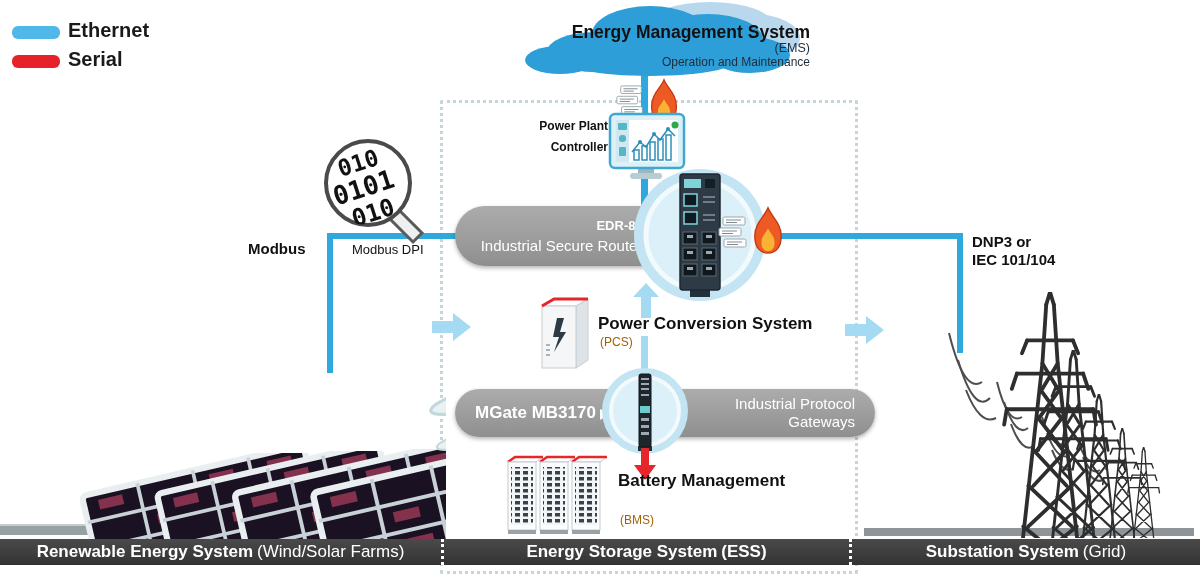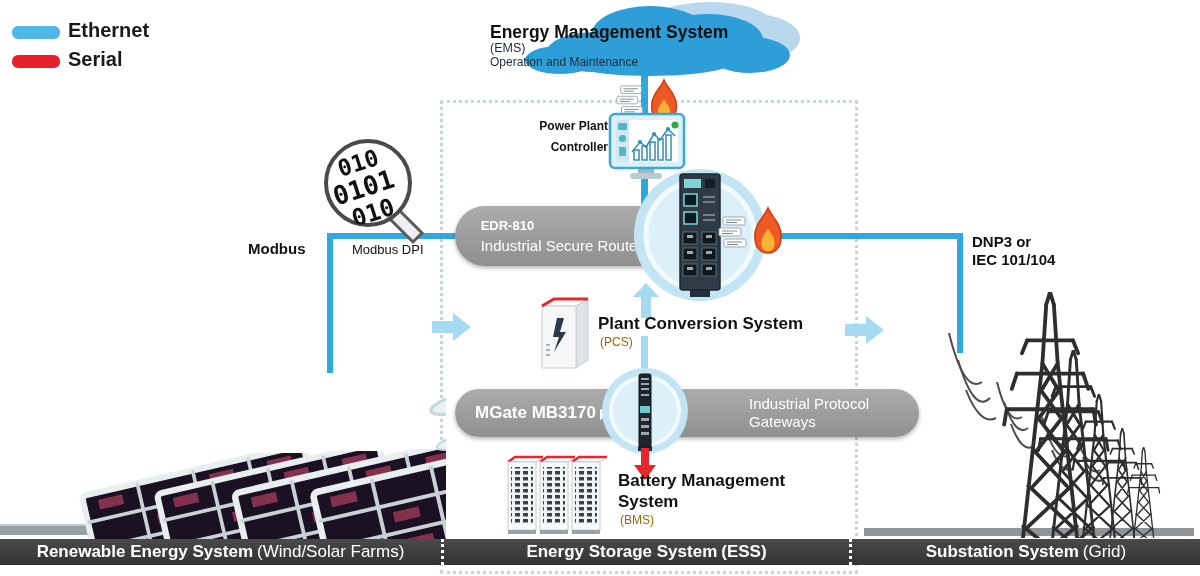--- a/index.html
+++ b/index.html
@@ -1,20 +1,20 @@
 <!DOCTYPE html>
 <html><head>
 <meta charset="utf-8">
 <style>
   html,body{margin:0;padding:0;background:#fff}
   .stage{position:relative;width:1200px;height:576px;background:#fff;overflow:hidden;
          font-family:"Liberation Sans",sans-serif;color:#111}
   .abs{position:absolute}
   .b{font-weight:bold}
-  .ctr{text-align:left}
+  .ctr{text-align:right}
   .rt{text-align:right}
   
   .sw{width:48px;height:13px;border-radius:6px}
   .sw-eth{background:#4FB8E8}
   .sw-ser{background:#E62129}
   .legend-label{font-size:20px;font-weight:bold;color:#1a1a1a}
   
   .eline{background:#2FA9DD}
   .lline{background:#A5DBF2}
   
@@ -292,24 +292,24 @@
     <polygon points="40,14 52,7 52,68 40,76" fill="#DDE3E6" stroke="#C8CED2"></polygon>
     <rect x="6" y="14" width="34" height="62" fill="#F4F6F7" stroke="#C8CED2"></rect>
     <path d="M6,14 L18,7 L52,7" stroke="#E5262B" stroke-width="3" fill="none"></path>
     <polygon points="21,26 28,26 24,40 30,40 18,60 23,45 17,45" fill="#2B3A44"></polygon>
     <g fill="#AAB4B8">
         <rect x="10" y="52" width="4" height="2"></rect>
         <rect x="10" y="57" width="4" height="2"></rect>
         <rect x="10" y="62" width="4" height="2"></rect>
       </g>
   </svg>
-  <div class="abs t-big" style="left:598px;top:314px">Plant Conversion System</div>
+  <div class="abs t-big" style="left:598px;top:314px">Power Conversion System</div>
   <div class="abs t-sm" style="left:600px;top:335px">(PCS)</div>
 
-  <div class="abs pill" style="left:455px;top:389px;width:464px;height:48px;justify-content:space-between;padding:0 20px;box-sizing:border-box;border-radius:24px">
+  <div class="abs pill" style="left:455px;top:389px;width:420px;height:48px;justify-content:space-between;padding:0 20px;box-sizing:border-box;border-radius:24px">
     <div style="display:flex;align-items:center;gap:4px">
       <span style="font-size:17px;font-weight:bold">MGate MB3170</span>
       <span style="font-size:14px">▶</span>
     </div>
     <div class="ctr" style="font-size:15px;line-height:18px;width:150px">
       <div>Industrial Protocol</div>
       <div>Gateways</div>
     </div>
   </div>
 
@@ -348,21 +348,20 @@
       <rect x="5" y="15" width="22" height="58" fill="url(#bcell)"></rect>
       <rect x="37" y="15" width="22" height="58" fill="url(#bcell)"></rect>
       <rect x="69" y="15" width="22" height="58" fill="url(#bcell)"></rect>
       <rect x="2" y="78" width="28" height="4" fill="#9AA2A6"></rect>
       <rect x="34" y="78" width="28" height="4" fill="#9AA2A6"></rect>
       <rect x="66" y="78" width="28" height="4" fill="#9AA2A6"></rect>
     </g>
   </svg>
   <div class="abs t-big" style="left:618px;top:470px;line-height:21px">
     <div>Battery Management</div>
-    <div>System</div>
   </div>
   <div class="abs t-sm" style="left:620px;top:513px">(BMS)</div>
 
   <div class="abs" style="left:972px;top:233px;font-size:15px;font-weight:bold;line-height:18px">
     <div>DNP3 or</div>
     <div>IEC 101/104</div>
   </div>
 
   <div class="abs bar" style="left:0;top:539px;width:441px">
     <span class="b">Renewable Energy System</span>

